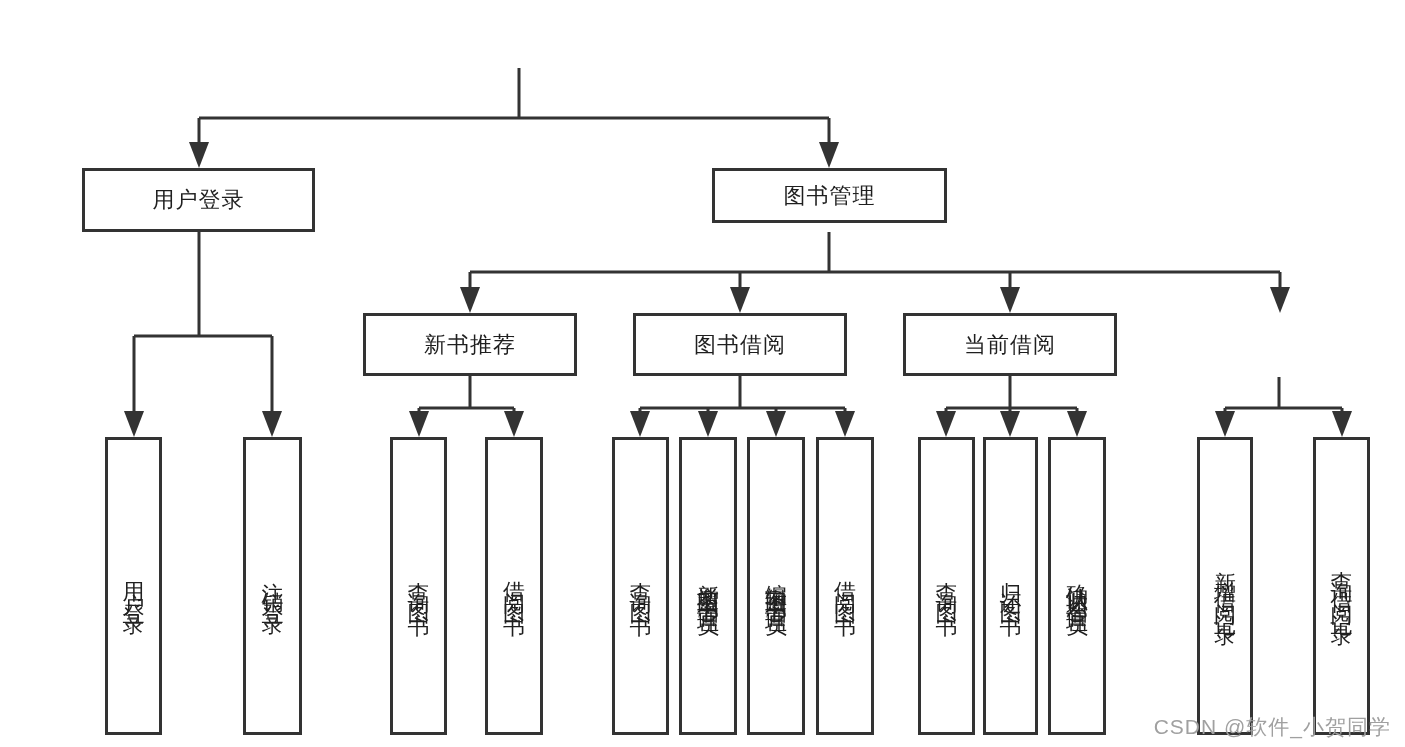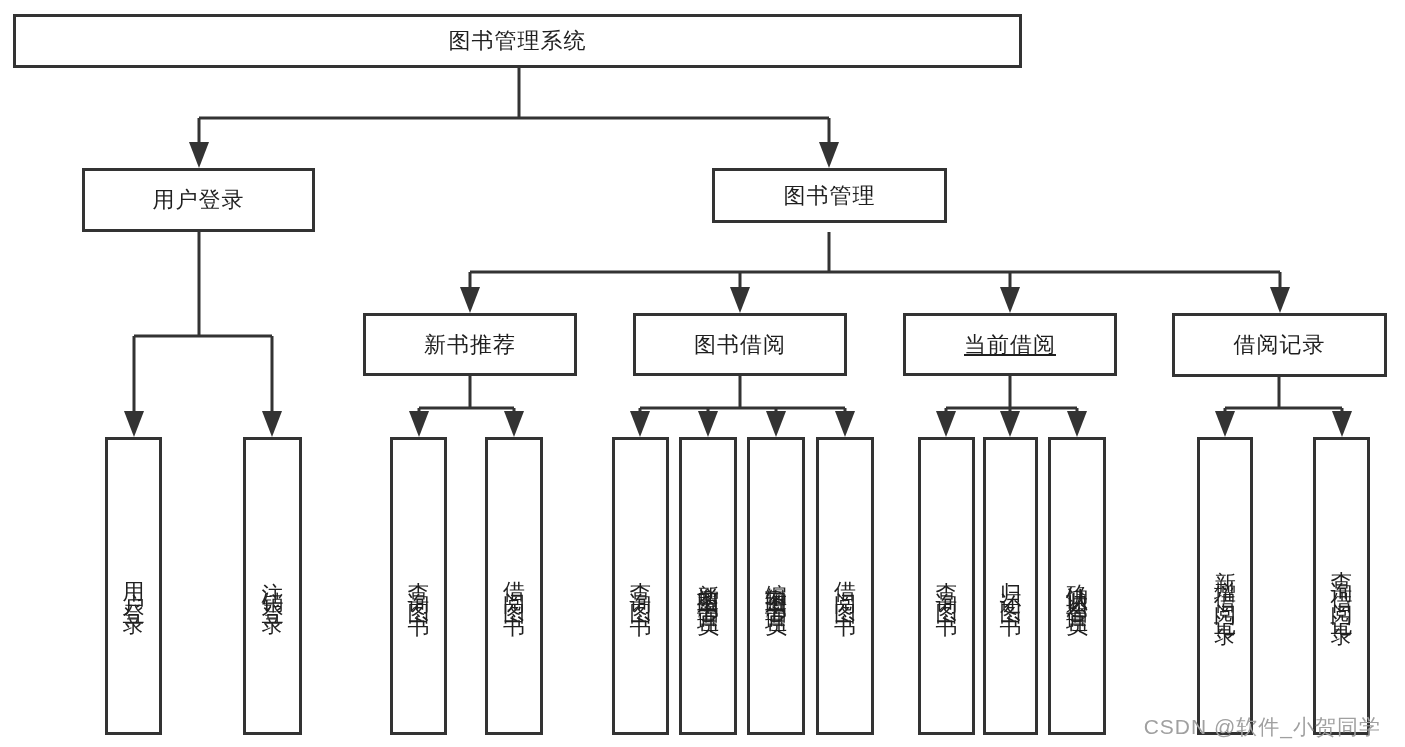--- a/index.html
+++ b/index.html
@@ -65,21 +65,21 @@
     letter-spacing: 11px;
     line-height: 1;
     white-space: nowrap;
   }
   .vtext.long {
     letter-spacing: 4.5px;
   }
 
   .watermark {
     position: absolute;
-    right: 24px;
+    right: 14px;
     bottom: 6px;
     font-size: 21px;
     color: var(--wm-color);
     letter-spacing: 1px;
     z-index: 5;
     white-space: nowrap;
   }
 </style>
 </head>
 <body>
@@ -108,42 +108,36 @@
     <polygon points="698,411 718,411 708,437"></polygon>
     <polygon points="766,411 786,411 776,437"></polygon>
     <polygon points="835,411 855,411 845,437"></polygon>
     <polygon points="936,411 956,411 946,437"></polygon>
     <polygon points="1000,411 1020,411 1010,437"></polygon>
     <polygon points="1067,411 1087,411 1077,437"></polygon>
     <polygon points="1215,411 1235,411 1225,437"></polygon>
     <polygon points="1332,411 1352,411 1342,437"></polygon>
   </svg>
 
-  <div class="node" style="left:13px; top:14px; width:1009px; height:54px;">
-    <span class="hlabel">图书管理系统</span>
-  </div>
 
   <div class="node" style="left:82px; top:168px; width:233px; height:64px;">
     <span class="hlabel">用户登录</span>
   </div>
   <div class="node" style="left:712px; top:168px; width:235px; height:55px;">
     <span class="hlabel">图书管理</span>
   </div>
 
   <div class="node" style="left:633px; top:313px; width:214px; height:63px;">
     <span class="hlabel">图书借阅</span>
   </div>
   <div class="node" style="left:363px; top:313px; width:214px; height:63px;">
     <span class="hlabel">新书推荐</span>
   </div>
-  <div class="node" style="left:903px; top:313px; width:214px; height:63px;text-decoration:underline;">
+  <div class="node" style="left:903px; top:313px; width:214px; height:63px;">
     <span class="hlabel">当前借阅</span>
-  </div>
-  <div class="node" style="left:1172px; top:313px; width:215px; height:64px;">
-    <span class="hlabel">借阅记录</span>
   </div>
 
   <div class="node leaf" style="left:105px; width:57px;">
     <span class="vtext">用户登录</span>
   </div>
   <div class="node leaf" style="left:243px; width:59px;">
     <span class="vtext">注销登录</span>
   </div>
 
   <div class="node leaf" style="left:390px; width:57px;">

